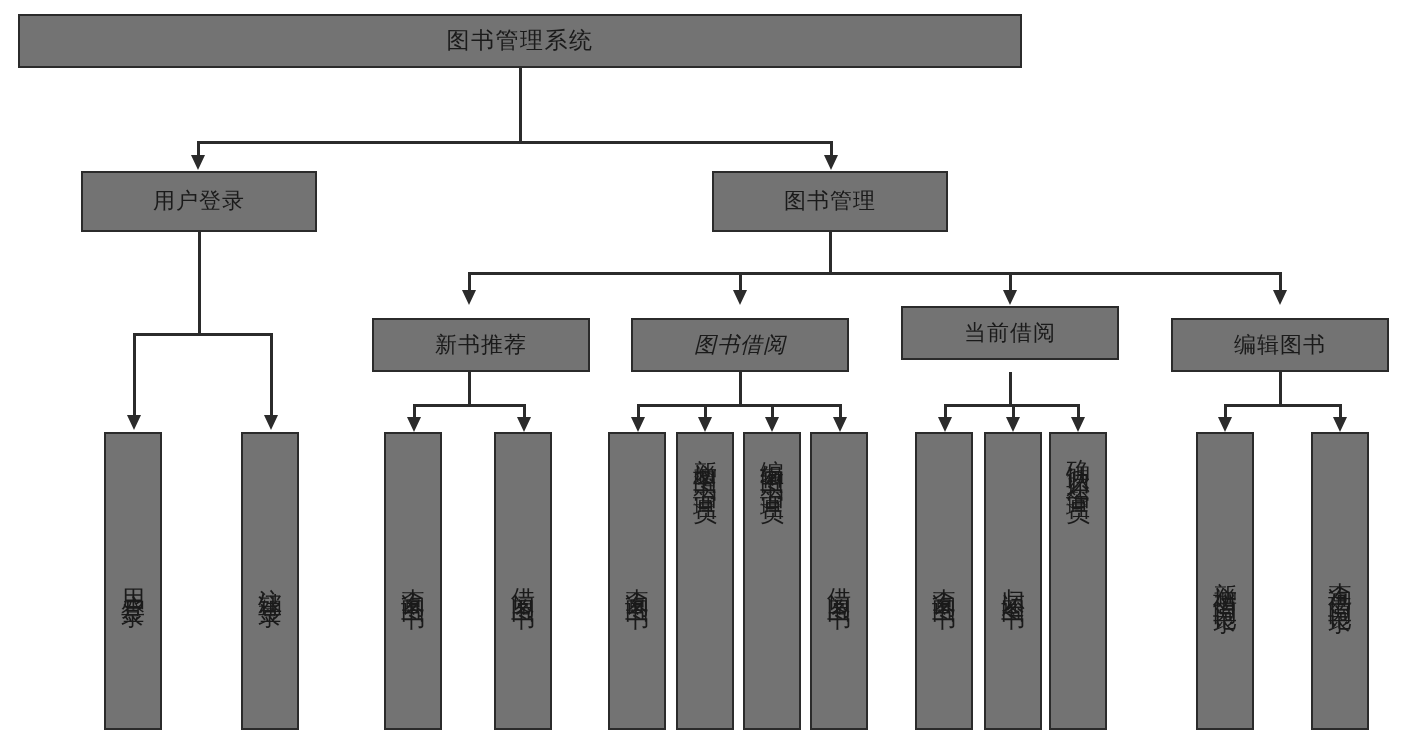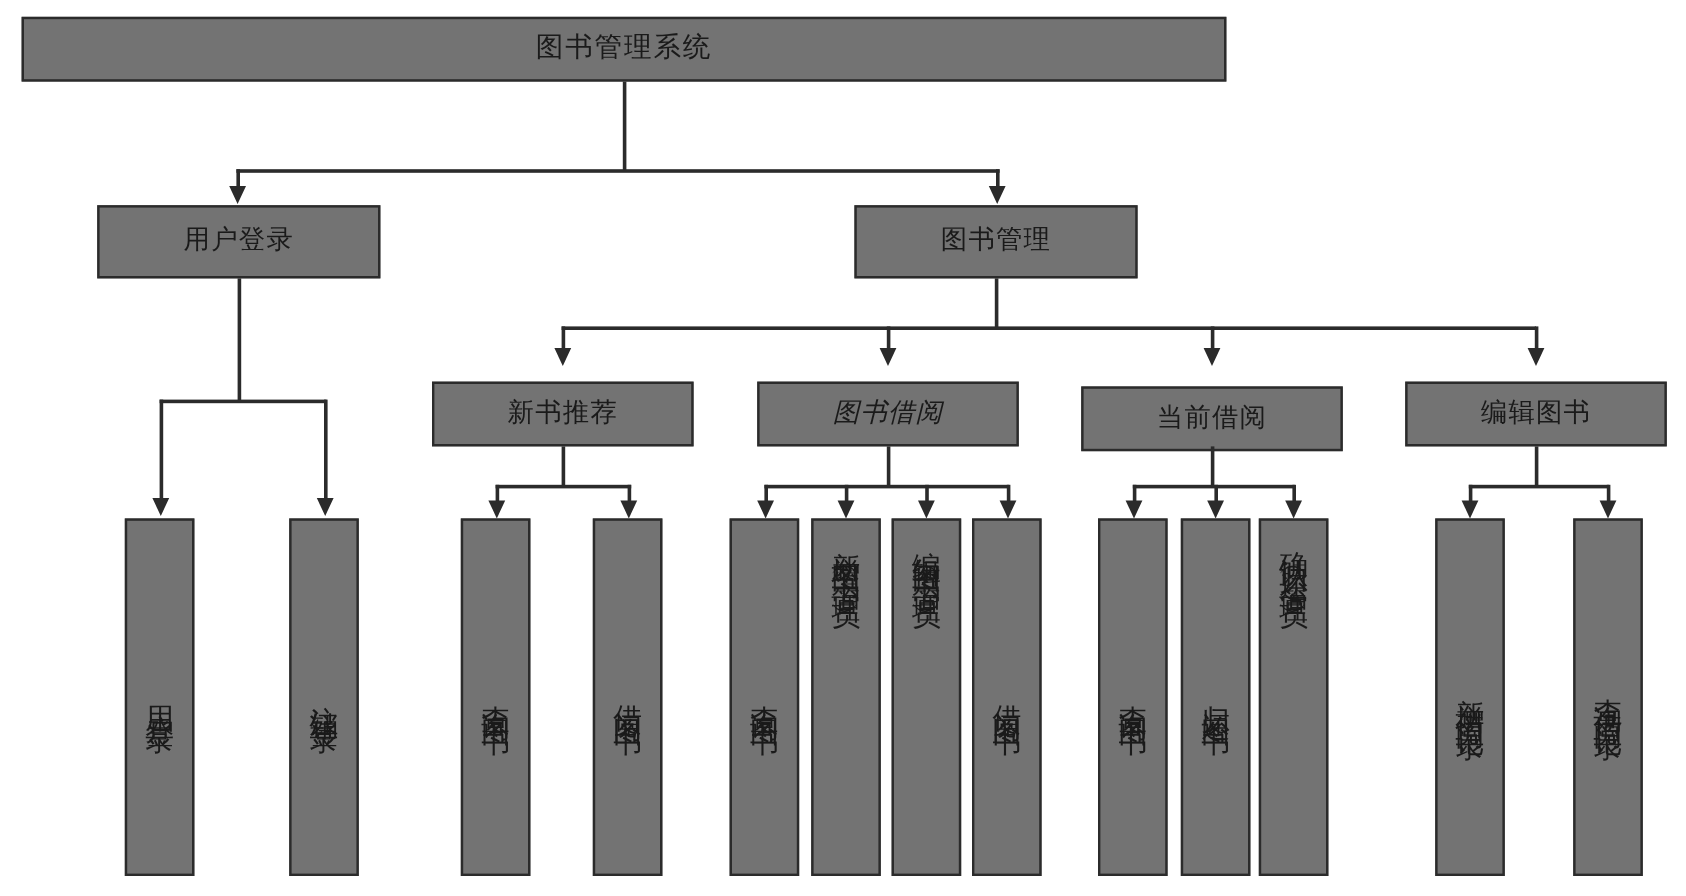--- a/index.html
+++ b/index.html
@@ -102,27 +102,27 @@
   <div class="ln h" style="left:468px;top:272px;width:812px;"></div>
   <div class="ln v" style="left:468px;top:272px;height:20px;"></div>
   <div class="arw" style="left:462px;top:290px;"></div>
   <div class="ln v" style="left:739px;top:272px;height:20px;"></div>
   <div class="arw" style="left:733px;top:290px;"></div>
   <div class="ln v" style="left:1009px;top:272px;height:20px;"></div>
   <div class="arw" style="left:1003px;top:290px;"></div>
   <div class="ln v" style="left:1279px;top:272px;height:20px;"></div>
   <div class="arw" style="left:1273px;top:290px;"></div>
 
-  <div class="node h-node" style="left:360px;top:318px;width:218px;height:54px;">
+  <div class="node h-node" style="left:372px;top:318px;width:218px;height:54px;">
     <span class="lbl">新书推荐</span>
   </div>
   <div class="node h-node" style="left:631px;top:318px;width:218px;height:54px;font-style:italic;">
     <span class="lbl">图书借阅</span>
   </div>
-  <div class="node h-node" style="left:901px;top:322px;width:218px;height:54px;">
+  <div class="node h-node" style="left:901px;top:306px;width:218px;height:54px;">
     <span class="lbl">当前借阅</span>
   </div>
   <div class="node h-node" style="left:1171px;top:318px;width:218px;height:54px;">
     <span class="lbl">编辑图书</span>
   </div>
 
   <div class="ln v" style="left:468px;top:372px;height:34px;"></div>
   <div class="ln h" style="left:413px;top:404px;width:113px;"></div>
   <div class="ln v" style="left:413px;top:404px;height:15px;"></div>
   <div class="arw" style="left:407px;top:417px;"></div>

